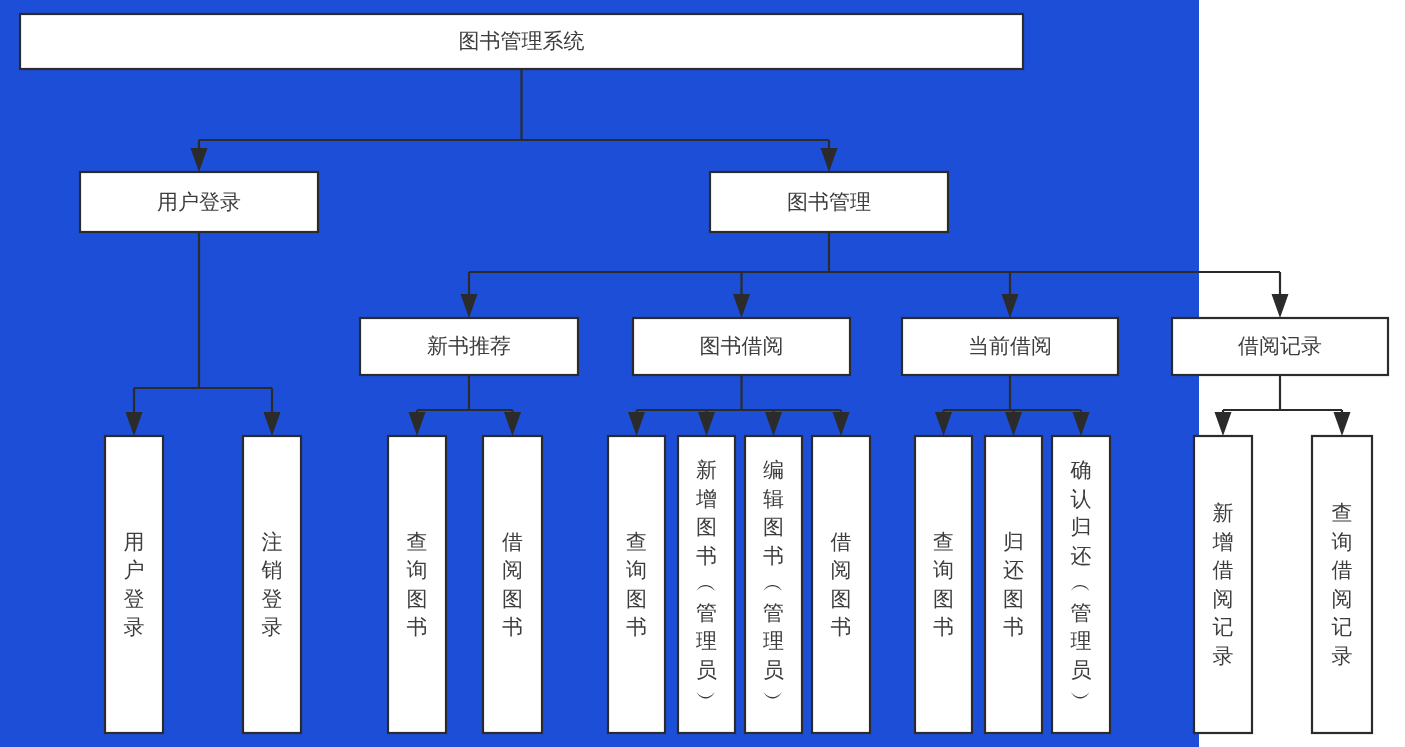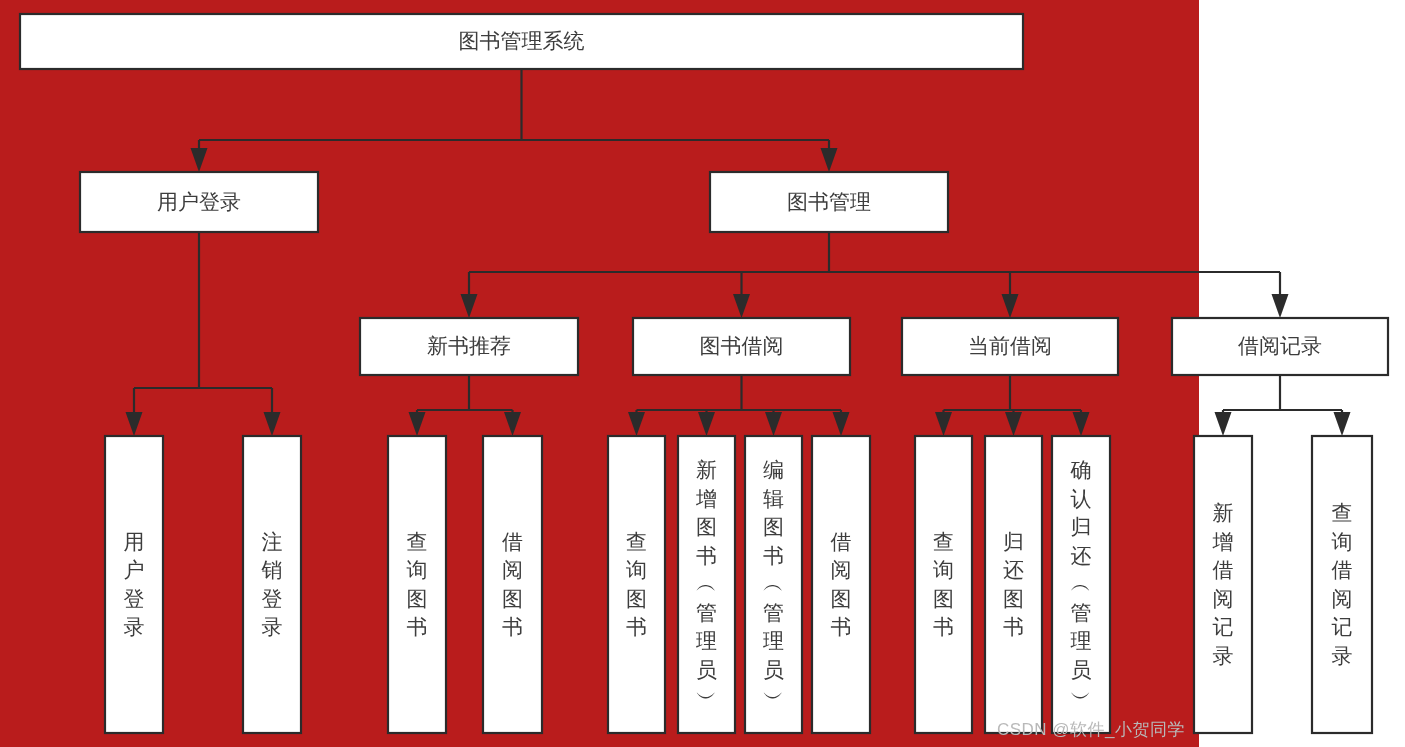--- a/index.html
+++ b/index.html
@@ -10,21 +10,21 @@
   body {
     width: 1405px;
     height: 747px;
     font-family: "Liberation Sans", "DejaVu Sans", sans-serif;
     overflow: hidden;
   }
   #diagram-root {
     position: relative;
     width: 1199px;
     height: 747px;
-    background: #b91c1c;
+    background: #1d4ed8;
   }
   svg#tree-svg {
     position: absolute;
     left: 0;
     top: 0;
     width: 1405px;
     height: 747px;
     display: block;
   }
   .node-box {
@@ -162,14 +162,13 @@
         <rect x="985" y="436" width="57" height="297" class="node-box"></rect>
         <text x="1013.5" class="leaf-label-v" y="548.5"><tspan x="1013.5" dy="0">归</tspan><tspan x="1013.5" dy="28.5">还</tspan><tspan x="1013.5" dy="28.5">图</tspan><tspan x="1013.5" dy="28.5">书</tspan></text>
         <rect x="1052" y="436" width="58" height="297" class="node-box"></rect>
         <text x="1081" class="leaf-label-v" y="477.25"><tspan x="1081" dy="0">确</tspan><tspan x="1081" dy="28.5">认</tspan><tspan x="1081" dy="28.5">归</tspan><tspan x="1081" dy="28.5">还</tspan><tspan x="1081" dy="28.5">︵</tspan><tspan x="1081" dy="28.5">管</tspan><tspan x="1081" dy="28.5">理</tspan><tspan x="1081" dy="28.5">员</tspan><tspan x="1081" dy="28.5">︶</tspan></text>
         <rect x="1194" y="436" width="58" height="297" class="node-box"></rect>
         <text x="1223" class="leaf-label-v" y="520"><tspan x="1223" dy="0">新</tspan><tspan x="1223" dy="28.5">增</tspan><tspan x="1223" dy="28.5">借</tspan><tspan x="1223" dy="28.5">阅</tspan><tspan x="1223" dy="28.5">记</tspan><tspan x="1223" dy="28.5">录</tspan></text>
         <rect x="1312" y="436" width="60" height="297" class="node-box"></rect>
         <text x="1342" class="leaf-label-v" y="520"><tspan x="1342" dy="0">查</tspan><tspan x="1342" dy="28.5">询</tspan><tspan x="1342" dy="28.5">借</tspan><tspan x="1342" dy="28.5">阅</tspan><tspan x="1342" dy="28.5">记</tspan><tspan x="1342" dy="28.5">录</tspan></text>
       </g>
   </svg>
-  <div class="watermark">CSDN @软件_小贺同学</div>
 </div>
 
 </body></html>

